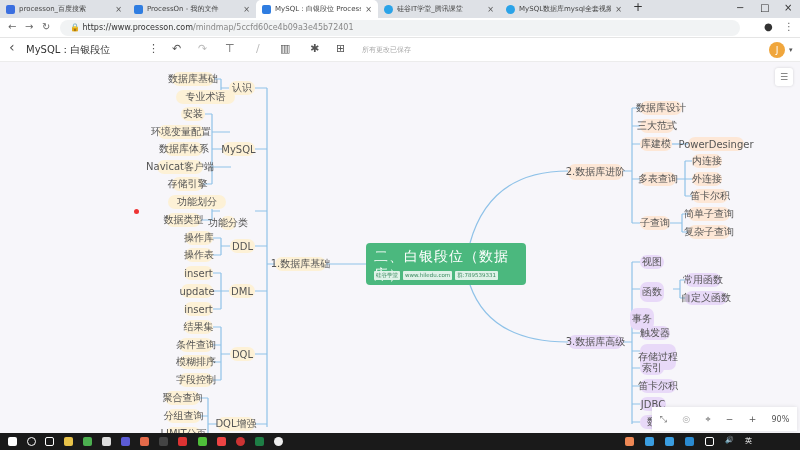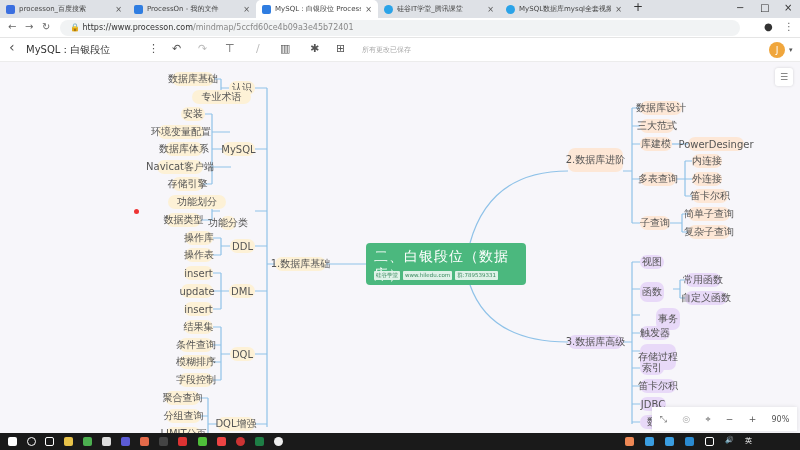--- a/index.html
+++ b/index.html
@@ -143,21 +143,21 @@
       <span class="tag">硅谷学堂</span>
       <span class="tag">www.hiledu.com</span>
       <span class="tag">群:789539331</span>
     </div>
   </div>
 
   <div class="node y" style="left:275px;top:195px;width:51px;height:14px">1.数据库基础</div>
 
   <div class="node y" style="left:229px;top:19px;width:26px;height:14px">认识</div>
   <div class="node y" style="left:172px;top:10px;width:42px;height:14px">数据库基础</div>
-  <div class="node y" style="left:192px;top:28px;width:59px;height:14px">专业术语</div>
+  <div class="node y" style="left:176px;top:28px;width:59px;height:14px">专业术语</div>
 
   <div class="node y" style="left:222px;top:80px;width:33px;height:14px">MySQL</div>
   <div class="node y" style="left:181px;top:45px;width:24px;height:14px">安装</div>
   <div class="node y" style="left:158px;top:63px;width:46px;height:14px">环境变量配置</div>
   <div class="node y" style="left:165px;top:80px;width:38px;height:14px">数据库体系</div>
   <div class="node y" style="left:157px;top:98px;width:46px;height:14px">Navicat客户端</div>
   <div class="node y" style="left:172px;top:115px;width:31px;height:14px">存储引擎</div>
 
   <div class="node y" style="left:220px;top:154px;width:16px;height:14px">功能分类</div>
   <div class="node y" style="left:168px;top:133px;width:58px;height:14px">功能划分</div>
@@ -176,39 +176,39 @@
   <div class="node y" style="left:184px;top:258px;width:29px;height:14px">结果集</div>
   <div class="node y" style="left:179px;top:276px;width:34px;height:14px">条件查询</div>
   <div class="node y" style="left:179px;top:293px;width:34px;height:14px">模糊排序</div>
   <div class="node y" style="left:179px;top:311px;width:34px;height:14px">字段控制</div>
 
   <div class="node y" style="left:217px;top:355px;width:38px;height:14px">DQL增强</div>
   <div class="node y" style="left:165px;top:329px;width:35px;height:14px">聚合查询</div>
   <div class="node y" style="left:166px;top:347px;width:35px;height:14px">分组查询</div>
   <div class="node y" style="left:166px;top:365px;width:35px;height:14px">LIMIT分页</div>
 
-  <div class="node o" style="left:568px;top:86px;width:55px;height:24px">2.数据库进阶</div>
+  <div class="node o" style="left:568px;top:102px;width:55px;height:16px">2.数据库进阶</div>
   <div class="node o" style="left:640px;top:39px;width:42px;height:14px">数据库设计</div>
   <div class="node o" style="left:640px;top:57px;width:34px;height:14px">三大范式</div>
   <div class="node o" style="left:640px;top:75px;width:32px;height:14px">库建模</div>
   <div class="node o" style="left:688px;top:75px;width:56px;height:14px">PowerDesinger</div>
   <div class="node o" style="left:640px;top:110px;width:36px;height:14px">多表查询</div>
   <div class="node o" style="left:692px;top:92px;width:30px;height:14px">内连接</div>
   <div class="node o" style="left:692px;top:110px;width:30px;height:14px">外连接</div>
   <div class="node o" style="left:692px;top:127px;width:36px;height:14px">笛卡尔积</div>
   <div class="node o" style="left:640px;top:154px;width:30px;height:14px">子查询</div>
   <div class="node o" style="left:688px;top:145px;width:42px;height:14px">简单子查询</div>
   <div class="node o" style="left:688px;top:163px;width:42px;height:14px">复杂子查询</div>
 
   <div class="node p" style="left:568px;top:273px;width:55px;height:14px">3.数据库高级</div>
   <div class="node p" style="left:640px;top:193px;width:24px;height:14px">视图</div>
   <div class="node p" style="left:640px;top:220px;width:24px;height:20px">函数</div>
   <div class="node p" style="left:685px;top:211px;width:36px;height:14px">常用函数</div>
   <div class="node p" style="left:685px;top:229px;width:42px;height:14px">自定义函数</div>
-  <div class="node p" style="left:656px;top:246px;width:24px;height:22px">事务</div>
+  <div class="node p" style="left:630px;top:246px;width:24px;height:22px">事务</div>
   <div class="node p" style="left:640px;top:264px;width:30px;height:14px">触发器</div>
   <div class="node p" style="left:640px;top:282px;width:36px;height:26px">存储过程</div>
   <div class="node p" style="left:640px;top:299px;width:24px;height:14px">索引</div>
   <div class="node p" style="left:640px;top:317px;width:36px;height:14px">笛卡尔积</div>
   <div class="node p" style="left:640px;top:335px;width:26px;height:14px">JDBC</div>
   <div class="node p" style="left:640px;top:353px;width:24px;height:14px">数</div>
 
   <div id="cursor"></div>
 
   <div id="sidepanel-btn">☰</div>

